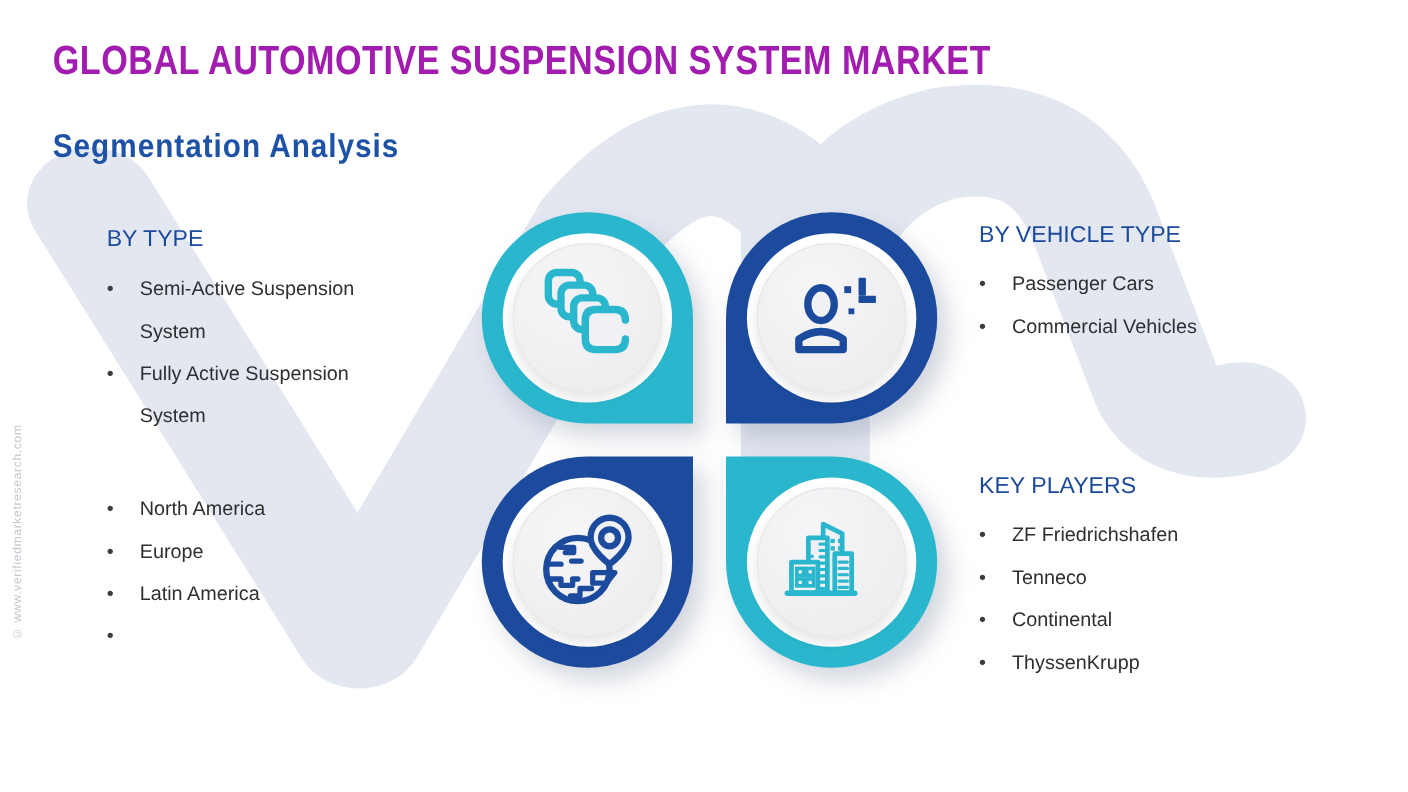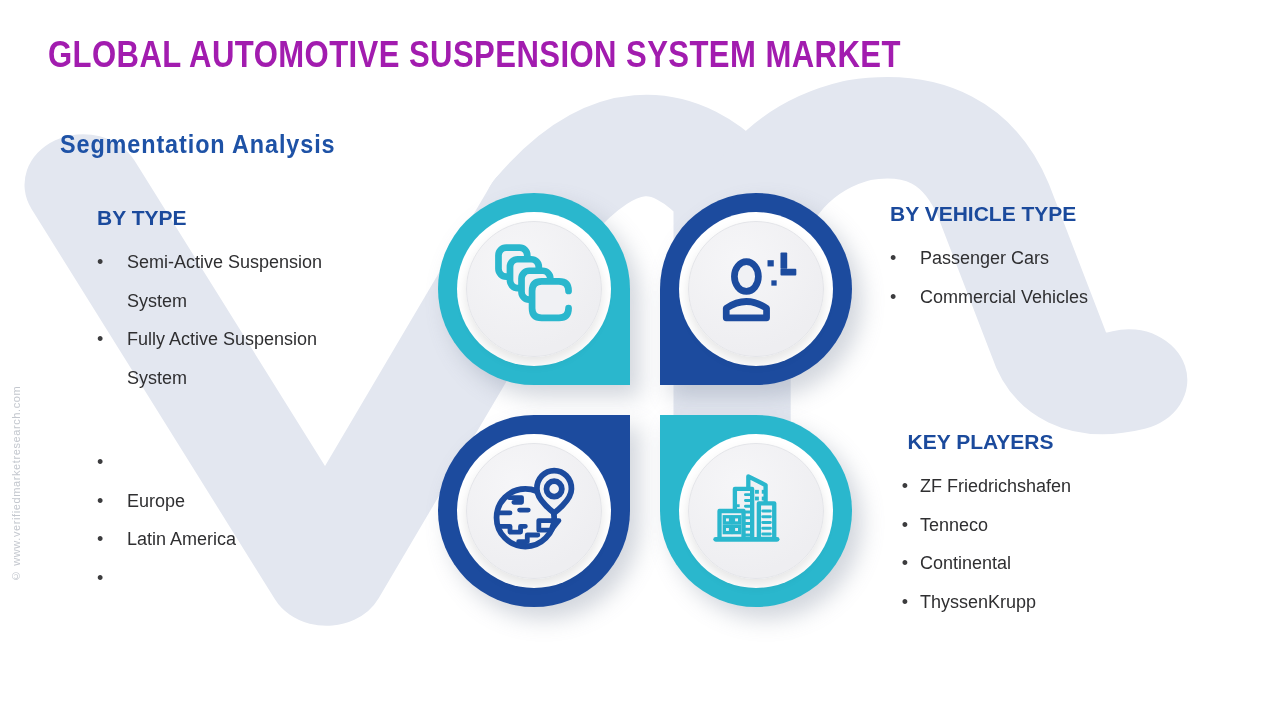--- a/index.html
+++ b/index.html
@@ -9,21 +9,21 @@
   }
   svg{overflow:visible;display:block;}
 
   
   .watermark{position:absolute;left:20px;top:60px;width:1280px;height:640px;z-index:0;}
 
   
   .hdr{position:absolute;left:48px;top:34px;z-index:2;}
   .title{margin:0;font-size:37px;font-weight:bold;color:#a21caf;white-space:nowrap;}
   .title .squeeze{display:inline-block;transform:scaleX(.84);transform-origin:0 50%;letter-spacing:.5px;}
-  .subtitle{position:absolute;left:48px;top:117px;margin:12px;font-size:26px;font-weight:bold;color:#1e52a6;white-space:nowrap;z-index:2;}
+  .subtitle{position:absolute;left:48px;top:117px;margin:0;font-size:30px;font-weight:bold;color:#1e52a6;white-space:nowrap;z-index:2;}
   .subtitle .squeeze{display:inline-block;transform:scaleX(.9);transform-origin:0 50%;letter-spacing:1px;}
 
   
   .brand{position:absolute;left:966px;top:30px;display:flex;align-items:flex-start;z-index:2;}
   .brand .glyph{width:134px;height:78px;}
   .brand-text{margin-left:9px;margin-top:10px;color:#29b0c4;font-weight:bold;font-size:17px;line-height:21px;letter-spacing:2.4px;}
   .brand-line{white-space:nowrap;}
   .reg{font-size:11px;letter-spacing:0;position:relative;top:-5px;margin-left:2px;}
 
   
@@ -46,21 +46,21 @@
   .quad .plate{
     position:absolute;inset:28px;border-radius:50%;
     background:radial-gradient(circle at 38% 30%, #f6f6f8 0%, #eeeef1 72%);
     border:1px solid #e4e5e9;box-shadow:0 6px 12px rgba(0,0,0,.10);
     display:flex;align-items:center;justify-content:center;
   }
   .plate svg{width:96px;height:96px;}
 
   
   .textblock{position:absolute;z-index:2;}
-  .textblock h3{margin:0;font-size:21px;font-weight:bold;color:#1b4a9c;white-space:nowrap;}
+  .textblock h3{margin:0;font-size:21px;font-weight:normal;color:#1b4a9c;white-space:nowrap;}
   .textblock ul{list-style:none;margin:13px 0 0 0;padding:0;}
   .textblock li{display:flex;align-items:flex-start;font-size:18px;line-height:38.5px;color:#2f2f31;}
   .textblock li .b{flex:none;width:30px;color:#3c3c3e;}
   .col-left li .t{width:240px;}
   .col-right li .t{white-space:nowrap;}
 
   
   .source{position:absolute;left:0;top:688px;width:1220px;text-align:center;font-size:16px;color:#2d2d2f;z-index:2;}
 </style>
 </head>
@@ -195,36 +195,37 @@
           <span class="b">•</span>
           <span class="t">Commercial Vehicles</span>
         </li>
     </ul>
   </section>
 
   <section class="textblock col-left" style="left:97px;top:430px;">
     <ul>
       <li>
           <span class="b">•</span>
+          <span class="t">North America</span>
         </li>
       <li>
           <span class="b">•</span>
           <span class="t">Europe</span>
         </li>
       <li>
           <span class="b">•</span>
           <span class="t">Latin America</span>
         </li>
       <li>
           <span class="b">•</span>
         </li>
     </ul>
   </section>
 
-  <section class="textblock col-right" style="left:890px;top:430px;text-align:center;">
+  <section class="textblock col-right" style="left:890px;top:430px;">
     <h3>KEY PLAYERS</h3>
     <ul>
       <li>
           <span class="b">•</span>
           <span class="t">ZF Friedrichshafen</span>
         </li>
       <li>
           <span class="b">•</span>
           <span class="t">Tenneco</span>
         </li>

